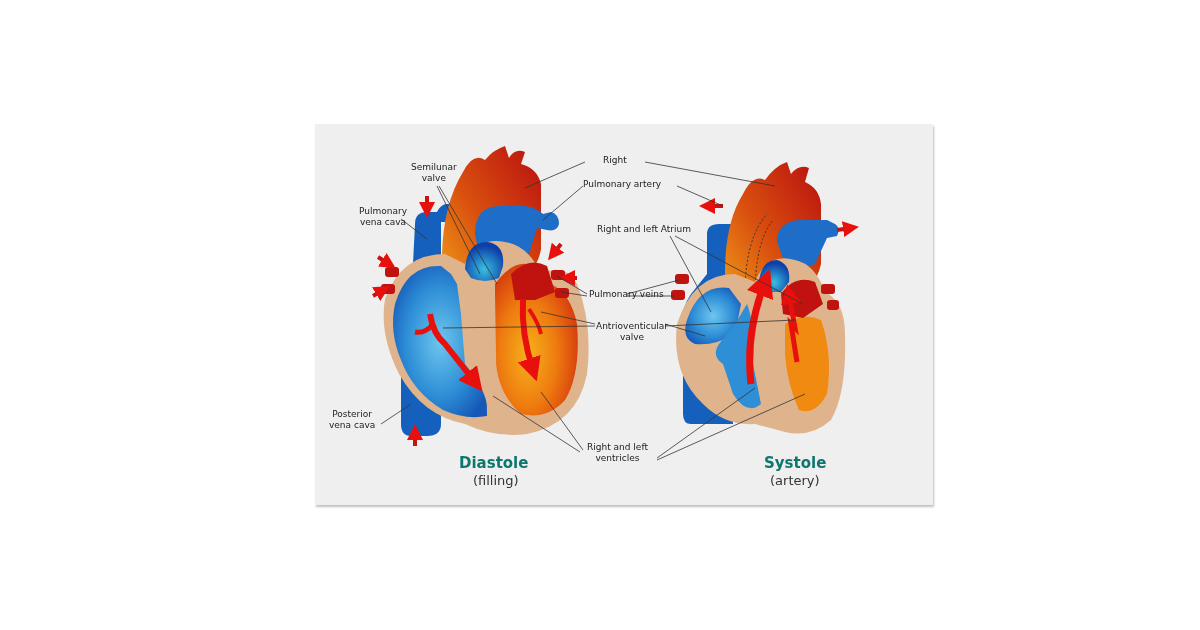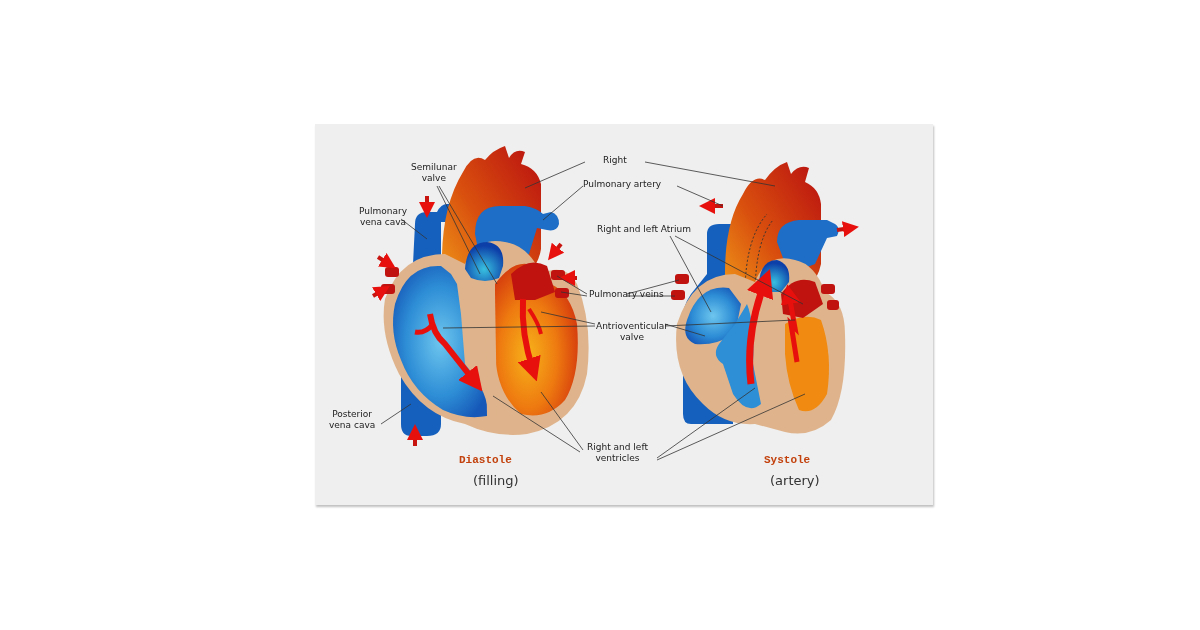--- a/index.html
+++ b/index.html
@@ -3,21 +3,21 @@
 <meta charset="utf-8">
 <style>
   html, body { margin:0; padding:0; }
   body { width:1200px; height:630px; background:#ffffff; position:relative; overflow:hidden;
          font-family: "DejaVu Sans", "Liberation Sans", sans-serif; }
   .poster { position:absolute; left:315px; top:124px; width:570px; height:381px;
             background:#efefef; box-shadow: 1px 2px 2px rgba(0,0,0,0.25); padding-left: 48px; }
   svg.art { position:absolute; left:0; top:0; }
   .lbl { position:absolute; font-size:9px; color:#222; line-height:11px; white-space:nowrap; }
   .lbl.c { text-align:center; }
-  .title { position:absolute; font-weight:bold; font-size:11px; color:#c2410c;font-family:Liberation Mono, monospace; }
+  .title { position:absolute; font-weight:bold; font-size:15px; color:#0f766e; }
   .sub { position:absolute; font-size:13px; color:#333; }
 </style>
 </head>
 <body>
 
 <div class="poster">
 
   <svg class="art" width="570" height="381" viewBox="0 0 570 381">
     <defs>
       <linearGradient id="aortaG" x1="0" y1="1" x2="1" y2="0">

